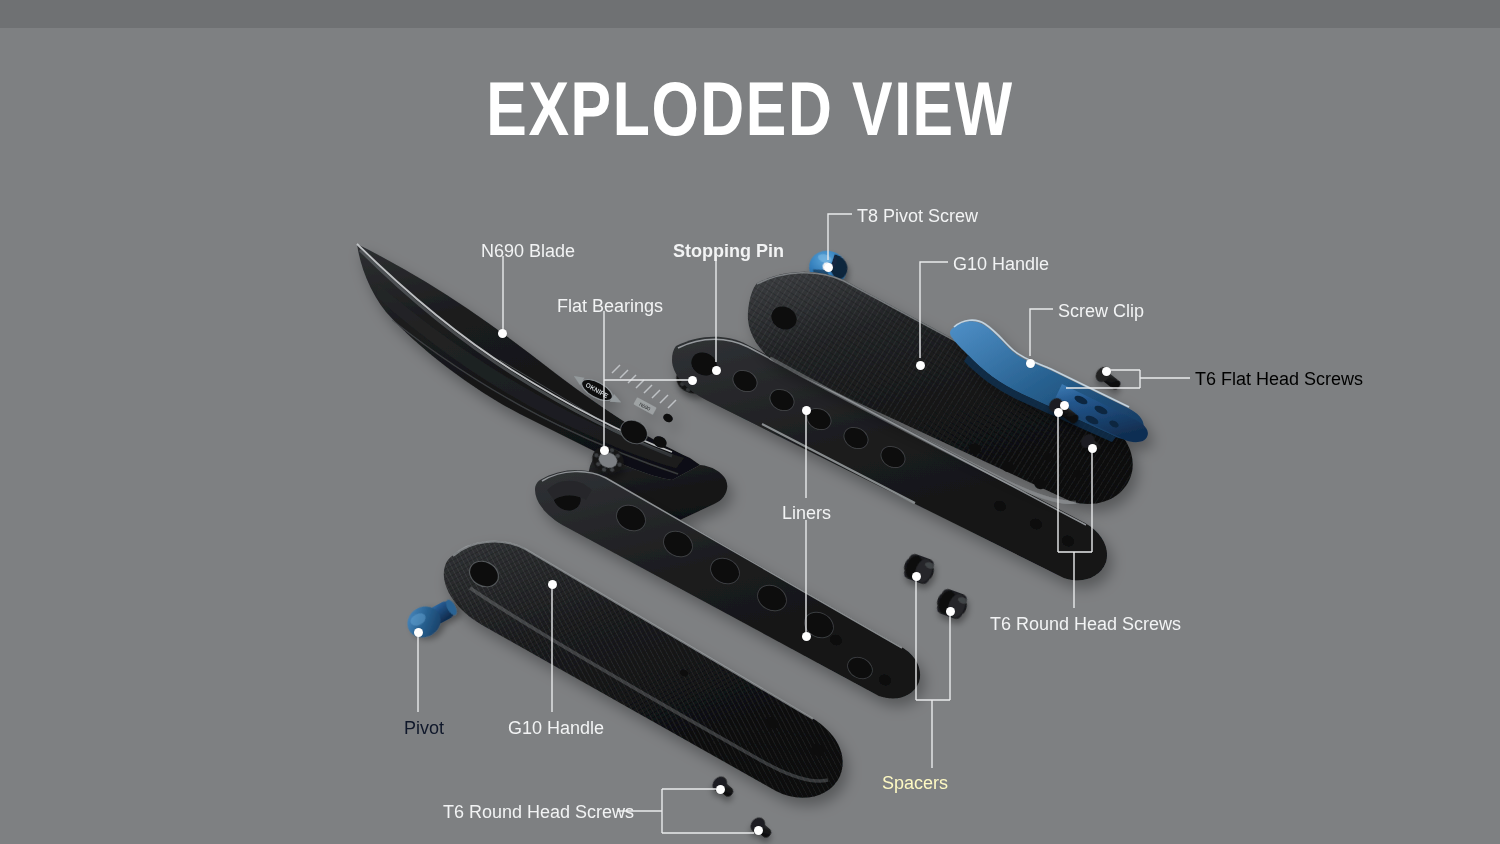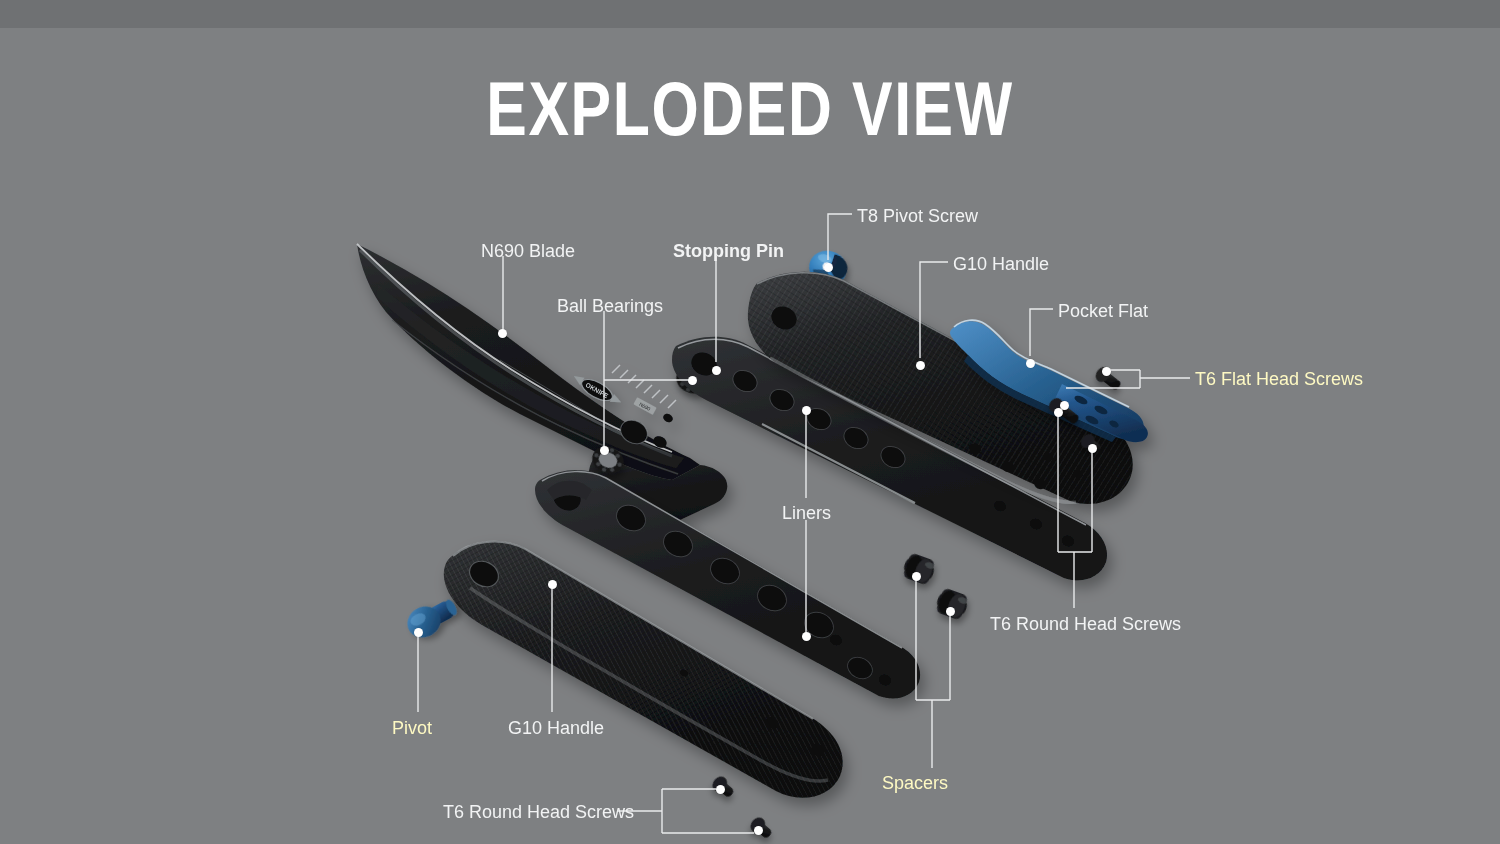--- a/index.html
+++ b/index.html
@@ -495,26 +495,26 @@
   <div class="dot" style="left:1054px; top:380px;"></div>
   <div class="dot" style="left:1088px; top:416px;"></div>
   <div class="dot" style="left:912px; top:544px;"></div>
   <div class="dot" style="left:946px; top:579px;"></div>
   <div class="dot" style="left:414px; top:600px;"></div>
   <div class="dot" style="left:548px; top:552px;"></div>
   <div class="dot" style="left:716px; top:757px;"></div>
   <div class="dot" style="left:754px; top:798px;"></div>
 
   <div class="label" style="left: 481px; top: 214px; color: rgb(242, 243, 244);">N690 Blade</div>
-  <div class="label" style="left: 557px; top: 269px; color: rgb(242, 243, 244);">Ball Bearings</div>
+  <div class="label" style="left: 557px; top: 269px; color: rgb(242, 243, 244);">Flat Bearings</div>
   <div class="label" style="left: 673px; top: 214px; color: rgb(242, 243, 244); font-weight: bold;">Stopping Pin</div>
   <div class="label" style="left: 857px; top: 179px; color: rgb(242, 243, 244);">T8 Pivot Screw</div>
   <div class="label" style="left: 953px; top: 227px; color: rgb(242, 243, 244);">G10 Handle</div>
-  <div class="label" style="left: 1058px; top: 274px; color: rgb(242, 243, 244);">Pocket Flat</div>
-  <div class="label" style="left: 1195px; top: 342px; color: #fef9c3;">T6 Flat Head Screws</div>
+  <div class="label" style="left: 1058px; top: 274px; color: rgb(242, 243, 244);">Screw Clip</div>
+  <div class="label" style="left: 1195px; top: 342px; color: #000000;">T6 Flat Head Screws</div>
   <div class="label" style="left: 782px; top: 476px; color: rgb(242, 243, 244);">Liners</div>
   <div class="label" style="left: 990px; top: 587px; color: rgb(242, 243, 244);">T6 Round Head Screws</div>
   <div class="label" style="left: 882px; top: 746px; color: #fef9c3;">Spacers</div>
-  <div class="label" style="left: 392px; top: 691px; color: #fef9c3; text-align: center;">Pivot</div>
+  <div class="label" style="left: 404px; top: 691px; color: #0f172a; text-align: center;">Pivot</div>
   <div class="label" style="left: 508px; top: 691px; color: rgb(242, 243, 244);">G10 Handle</div>
   <div class="label" style="left: 443px; top: 775px; color: rgb(242, 243, 244);">T6 Round Head Screws</div>
 
 </div>
 
 </body></html>

